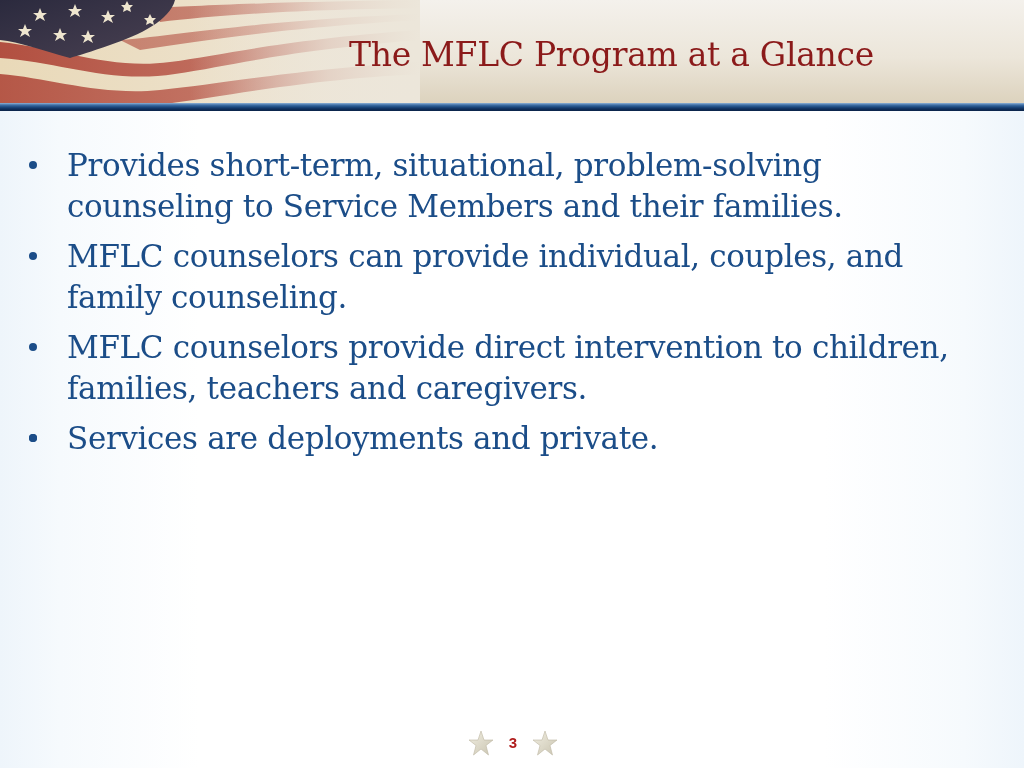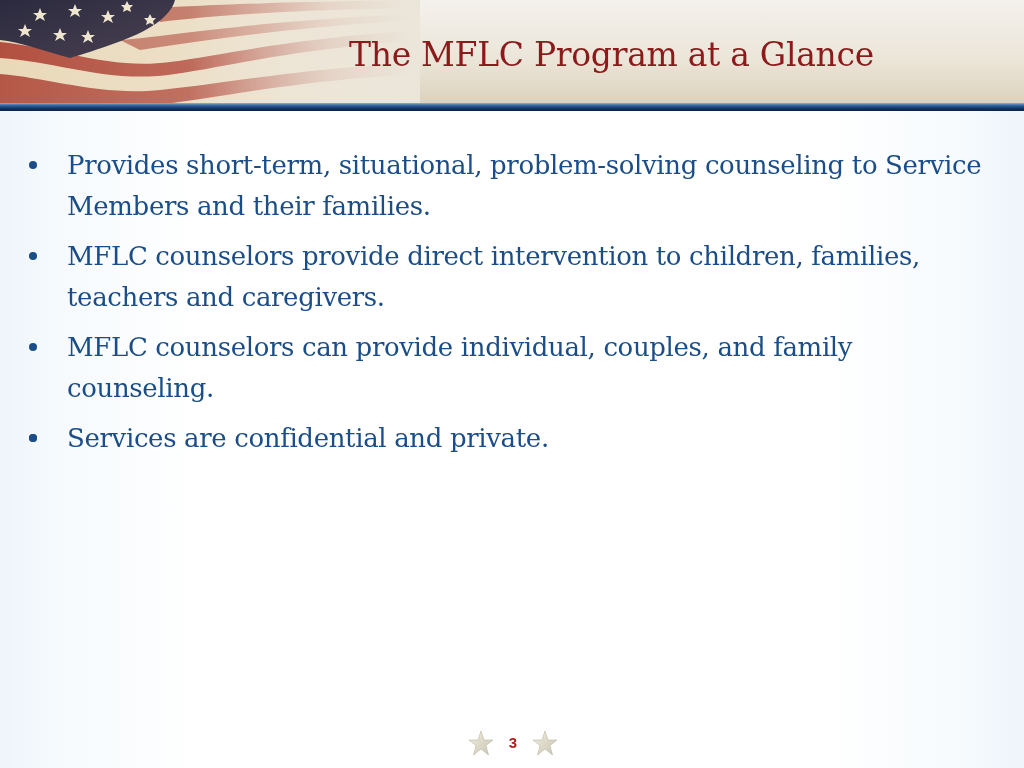--- a/index.html
+++ b/index.html
@@ -74,21 +74,21 @@
       width: 960px;
       margin: 0;
       padding: 0;
       list-style: none;
     }
     .bullet {
       position: relative;
       padding-left: 43px;
       margin: 0 0 9px 0;
       font-family: "DejaVu Serif", "Liberation Serif", serif;
-      font-size: 26px;
+      font-size: 31px;
       line-height: 41px;
       color: #1b4d88;
       letter-spacing: -0.35px;
     }
     .bullet-dot {
       position: absolute;
       left: 5px;
       top: 16px;
       width: 8px;
       height: 8px;
@@ -175,32 +175,32 @@
 
   <div class="rule"></div>
 
   <ul class="content">
     <li class="bullet">
       <span class="bullet-dot"></span>
       <span>Provides short-term, situational, problem-solving counseling to Service Members and their families.</span>
     </li>
     <li class="bullet">
       <span class="bullet-dot"></span>
+      <span>MFLC counselors can provide individual, couples, and family counseling.</span>
+    </li>
+    <li class="bullet">
+      <span class="bullet-dot"></span>
       <span>MFLC counselors provide direct intervention to children, families, teachers and caregivers.</span>
     </li>
     <li class="bullet">
       <span class="bullet-dot"></span>
-      <span>MFLC counselors can provide individual, couples, and family counseling.</span>
-    </li>
-    <li class="bullet">
-      <span class="bullet-dot"></span>
-    </li>
-    <li class="bullet">
-      <span class="bullet-dot"></span>
-      <span>Services are confidential and private.</span>
+    </li>
+    <li class="bullet">
+      <span class="bullet-dot"></span>
+      <span>Services are deployments and private.</span>
     </li>
   </ul>
 
   <div class="footer">
     <span class="star left">
       <svg width="26" height="26" viewBox="0 0 26 26" xmlns="http://www.w3.org/2000/svg">
         <defs>
           <linearGradient id="starGradL" x1="0" y1="0" x2="1" y2="1">
             <stop offset="0" stop-color="#f2efe3"></stop>
             <stop offset="1" stop-color="#c9c4b0"></stop>

